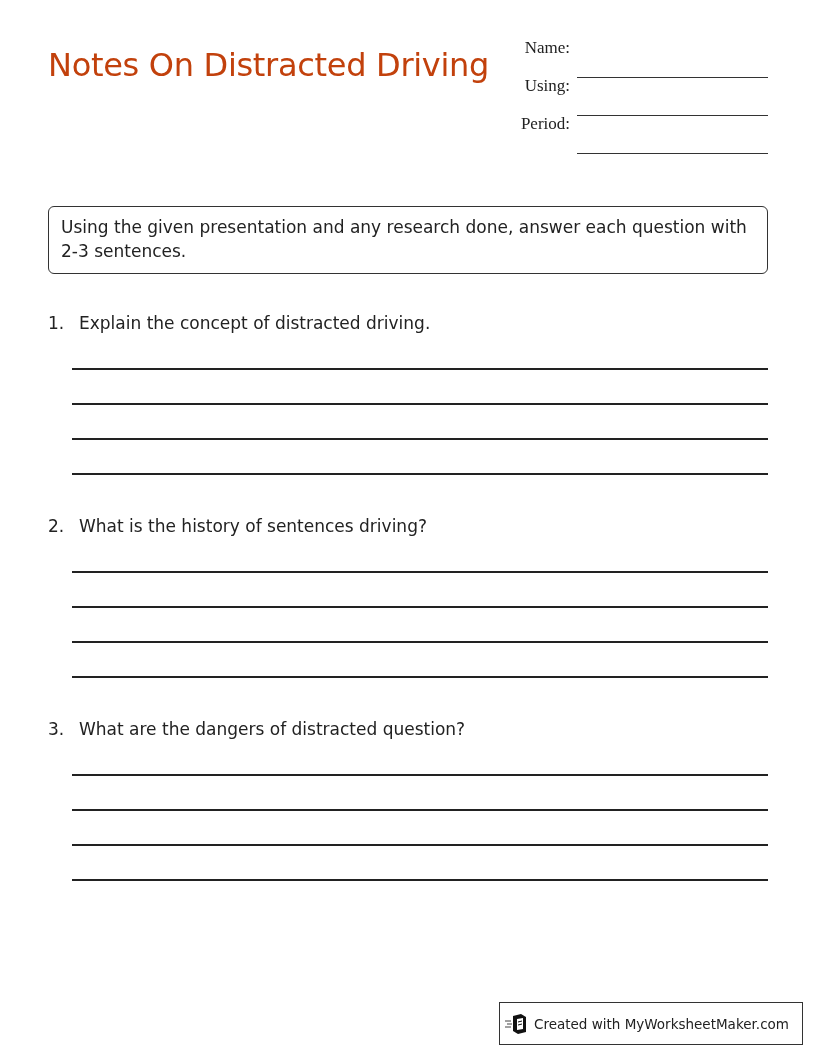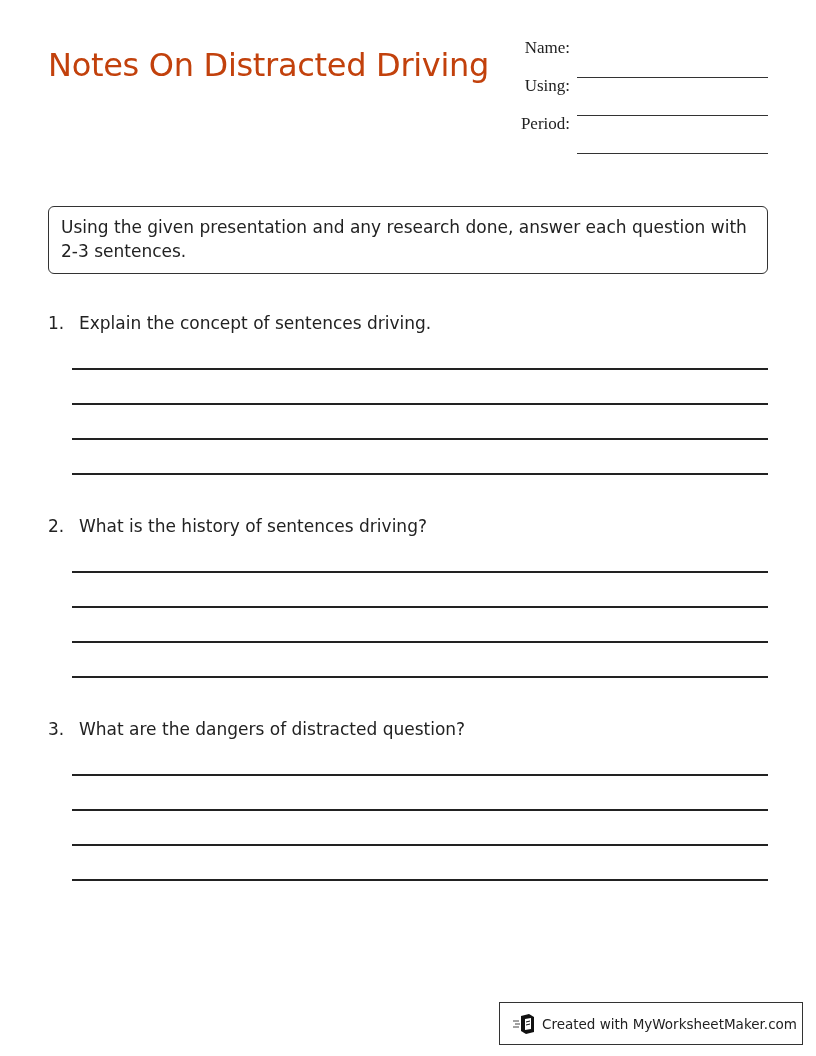--- a/index.html
+++ b/index.html
@@ -6,21 +6,21 @@
   body { width: 816px; height: 1056px; position: relative; overflow: hidden; color: #222; }
   .title { position: absolute; left: 48px; top: 46px; font-family: "DejaVu Sans", sans-serif; font-size: 32px; font-weight: normal; color: #c2410c; letter-spacing: -0.3px; }
   .hdr-field { position: absolute; right: 48px; width: 260px; height: 28px; }
   .hdr-label { position: absolute; right: 198px; font-family: "Liberation Serif", serif; font-size: 17px; color: #222; bottom: 20px; text-align: right; margin-left: 16px; }
   .hdr-line { position: absolute; right: 0; width: 191px; border-bottom: 1.3px solid #333; bottom: 0; }
   .instructions { position: absolute; left: 48px; top: 206px; width: 694px; height: 50px; border: 1.3px solid #333; border-radius: 6px; padding: 8px 12px; font-family: "DejaVu Sans", sans-serif; font-size: 17px; line-height: 24px; color: #222; }
   .question { position: absolute; left: 48px; width: 720px; }
   .q-text { font-family: "DejaVu Sans", sans-serif; font-size: 17px; color: #222; display: flex; }
   .q-num { width: 31px; }
   .answer-line { position: absolute; left: 24px; width: 696px; border-bottom: 2px solid #222; }
-  .footer { position: absolute; left: 499px; top: 1002px; width: 304px; height: 43px; border: 1.3px solid #333; display: flex; align-items: center; box-sizing: border-box; padding-left: 12px; }
+  .footer { position: absolute; left: 499px; top: 1002px; width: 304px; height: 43px; border: 1.3px solid #333; display: flex; align-items: center; box-sizing: border-box; padding-left: 4px; }
   .footer-icon { width: 24px; height: 22px; margin-right: 6px; }
   .footer-text { font-family: "DejaVu Sans", sans-serif; font-size: 13.5px; color: #222; }
 </style>
 </head>
 <body>
 
 <div class="title">Notes On Distracted Driving</div>
 
 <div class="hdr-field" style="top:50px;">
   <span class="hdr-label">Name:</span>
@@ -33,21 +33,21 @@
 <div class="hdr-field" style="top:126px;">
   <span class="hdr-label">Period:</span>
   <span class="hdr-line"></span>
 </div>
 
 <div class="instructions">Using the given presentation and any research done, answer each question with 2-3 sentences.</div>
 
 <div class="question" style="top:313px;">
   <div class="q-text">
     <span class="q-num">1.</span>
-    <span>Explain the concept of sentences driving.</span>
+    <span>Explain the concept of distracted driving.</span>
   </div>
   <div class="answer-line" style="top:55px;"></div>
   <div class="answer-line" style="top:90px;"></div>
   <div class="answer-line" style="top:125px;"></div>
   <div class="answer-line" style="top:160px;"></div>
 </div>
 
 <div class="question" style="top:516px;">
   <div class="q-text">
     <span class="q-num">2.</span>

